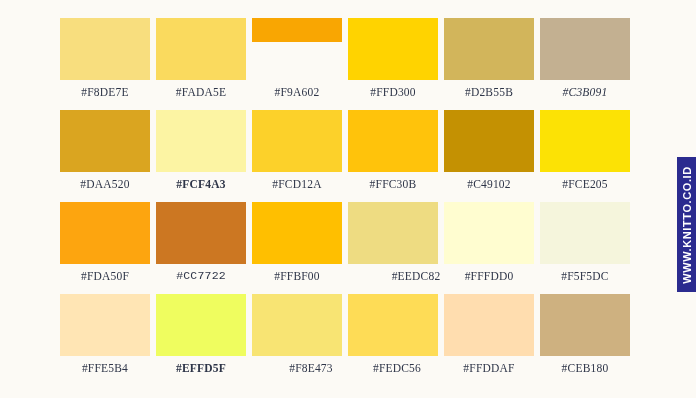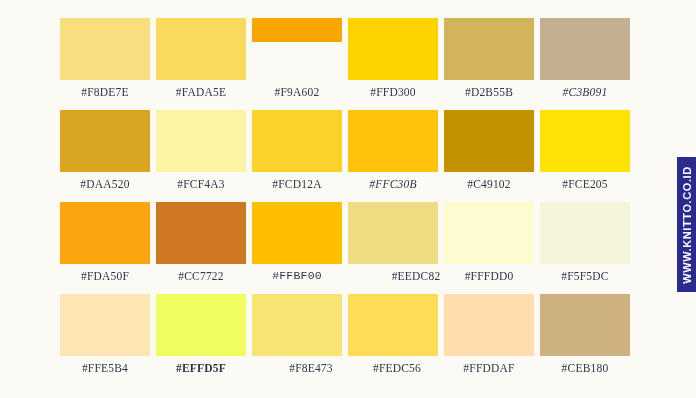--- a/index.html
+++ b/index.html
@@ -115,49 +115,49 @@
       <div class="swatch-cell">
         <div class="swatch-chip" style="background-color: rgb(195, 176, 145);"></div>
         <div class="swatch-label" style="color: rgb(46, 53, 72); font-style: italic;">#C3B091</div>
       </div>
       <div class="swatch-cell">
         <div class="swatch-chip" style="background-color: rgb(218, 165, 32);"></div>
         <div class="swatch-label" style="color: rgb(46, 53, 72);">#DAA520</div>
       </div>
       <div class="swatch-cell">
         <div class="swatch-chip" style="background-color: rgb(252, 244, 163);"></div>
-        <div class="swatch-label" style="color: rgb(46, 53, 72);">#FCF4A3</div>
+        <div class="swatch-label" style="color: rgb(46, 53, 72); font-weight: bold;">#FCF4A3</div>
       </div>
       <div class="swatch-cell">
         <div class="swatch-chip" style="background-color: rgb(252, 209, 42);"></div>
         <div class="swatch-label" style="color: rgb(46, 53, 72);">#FCD12A</div>
       </div>
       <div class="swatch-cell">
         <div class="swatch-chip" style="background-color: rgb(255, 195, 11);"></div>
-        <div class="swatch-label" style="color: rgb(46, 53, 72); font-style: italic;">#FFC30B</div>
+        <div class="swatch-label" style="color: rgb(46, 53, 72);">#FFC30B</div>
       </div>
       <div class="swatch-cell">
         <div class="swatch-chip" style="background-color: rgb(196, 145, 2);"></div>
         <div class="swatch-label" style="color: rgb(46, 53, 72);">#C49102</div>
       </div>
       <div class="swatch-cell">
         <div class="swatch-chip" style="background-color: rgb(252, 226, 5);"></div>
         <div class="swatch-label" style="color: rgb(46, 53, 72);">#FCE205</div>
       </div>
       <div class="swatch-cell">
         <div class="swatch-chip" style="background-color: rgb(253, 165, 15);"></div>
         <div class="swatch-label" style="color: rgb(46, 53, 72);">#FDA50F</div>
       </div>
       <div class="swatch-cell">
         <div class="swatch-chip" style="background-color: rgb(204, 119, 34);"></div>
-        <div class="swatch-label" style="color: rgb(46, 53, 72);">#CC7722</div>
+        <div class="swatch-label" style="color: rgb(46, 53, 72); font-family: Liberation Mono, monospace;">#CC7722</div>
       </div>
       <div class="swatch-cell">
         <div class="swatch-chip" style="background-color: rgb(255, 191, 0);"></div>
-        <div class="swatch-label" style="color: rgb(46, 53, 72); font-family: Liberation Mono, monospace;">#FFBF00</div>
+        <div class="swatch-label" style="color: rgb(46, 53, 72);">#FFBF00</div>
       </div>
       <div class="swatch-cell">
         <div class="swatch-chip" style="background-color: rgb(238, 220, 130);"></div>
         <div class="swatch-label" style="color: rgb(46, 53, 72); margin-left: 46px;">#EEDC82</div>
       </div>
       <div class="swatch-cell">
         <div class="swatch-chip" style="background-color: rgb(255, 253, 208);"></div>
         <div class="swatch-label" style="color: rgb(46, 53, 72);">#FFFDD0</div>
       </div>
       <div class="swatch-cell">

